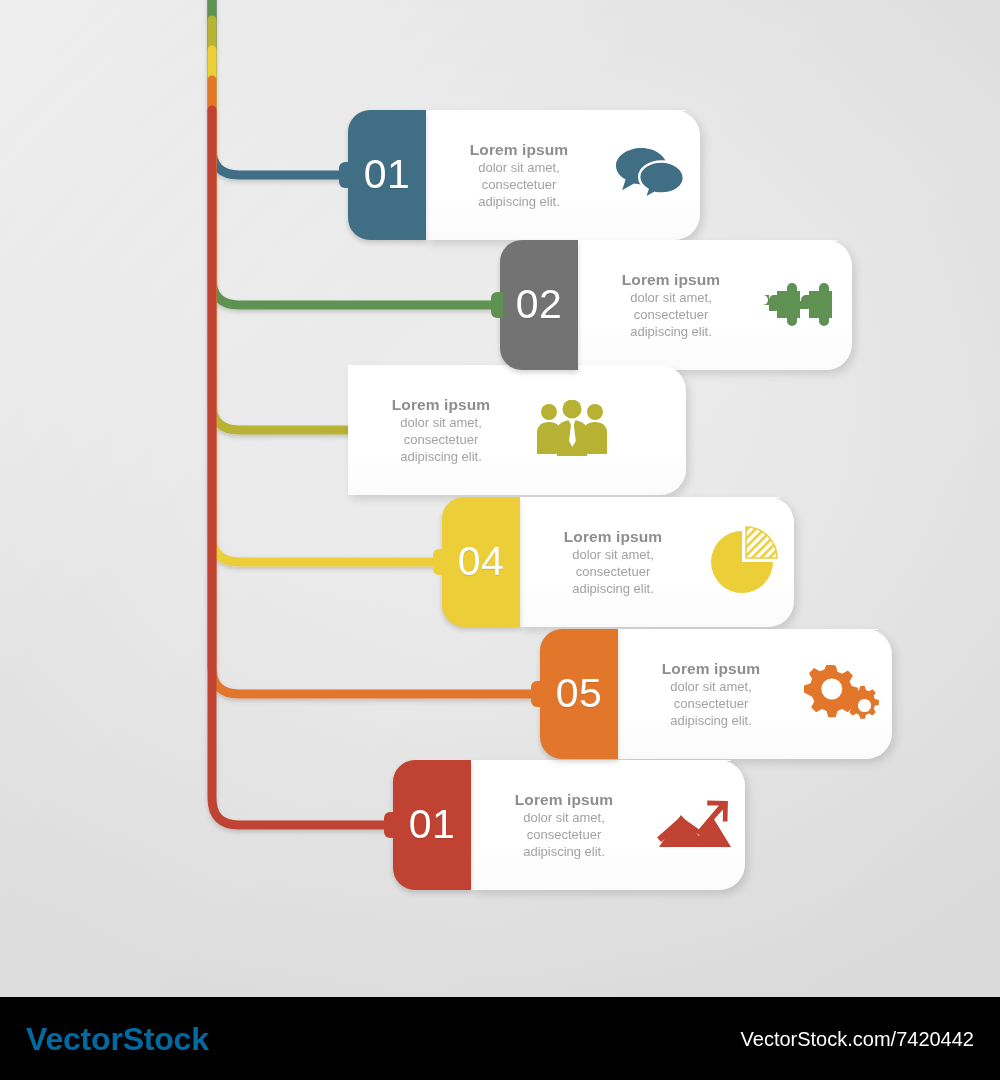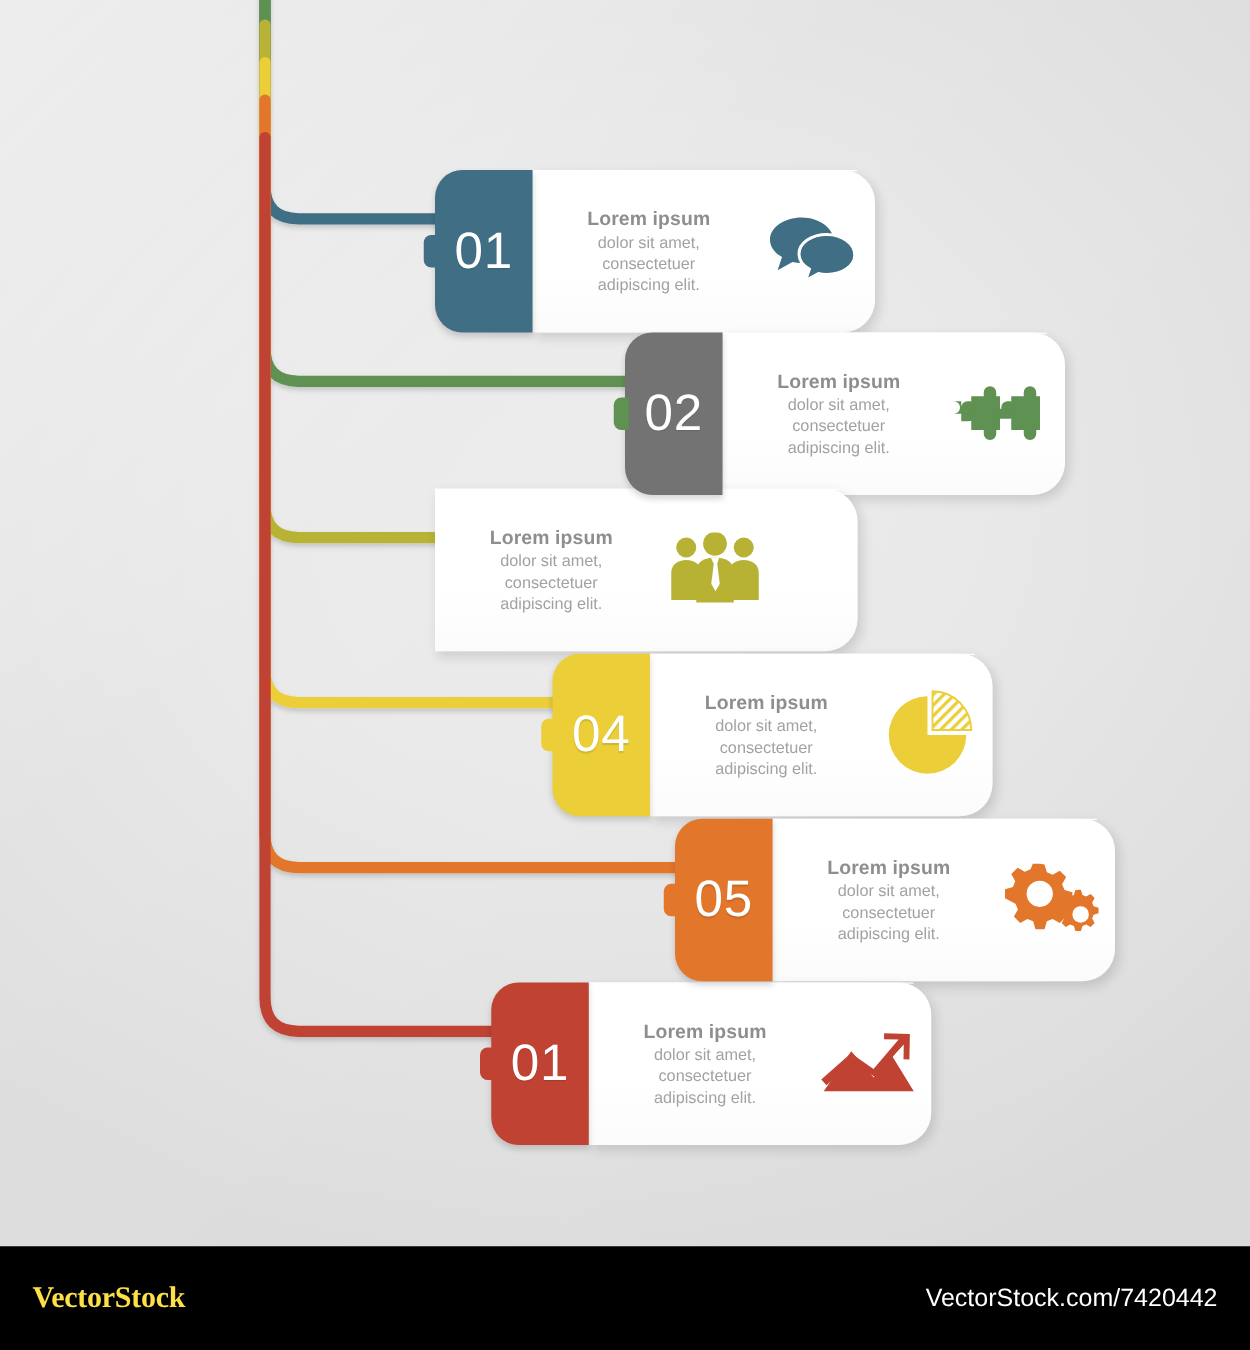--- a/index.html
+++ b/index.html
@@ -21,21 +21,21 @@
     background:linear-gradient(135deg, rgba(255,255,255,0.45) 0%, rgba(255,255,255,0) 35%, rgba(0,0,0,0.02) 100%);
   }
 
   
   #wires{position:absolute;left:0;top:0;width:1000px;height:997px;}
 
   
   .row{position:absolute;height:130px;}
   .card{
     position:absolute;left:0;top:0;height:130px;
-    display:flex;align-items:stretch;margin-top:26px;
+    display:flex;align-items:stretch;
   }
 
   
   .tab{
     position:relative;
     width:78px;flex:0 0 78px;
     border-radius:22px 0 0 22px;
     display:flex;align-items:center;justify-content:center;
     color:#ffffff;
     font-size:41px;
@@ -86,22 +86,22 @@
   }
   .icon svg{display:block;}
 
   
   .footer{
     position:absolute;left:0;top:997px;width:1000px;height:83px;
     background:#000000;
   }
   .footer .logo{
     position:absolute;left:26px;top:50%;transform:translateY(-50%);
-    color:#fde047;font-size:24px;font-weight:bold;letter-spacing:-0.2px;
-    font-family:Liberation Serif, serif;
+    color:#0369a1;font-size:32px;font-weight:bold;letter-spacing:-0.2px;
+    font-family:Liberation Sans, sans-serif;
   }
   .footer .url{
     position:absolute;right:26px;top:50%;transform:translateY(-50%);
     color:#ffffff;font-size:20px;letter-spacing:0px;
     font-family:"Liberation Sans","DejaVu Sans",sans-serif;
   }
 </style>
 </head>
 <body>
 

